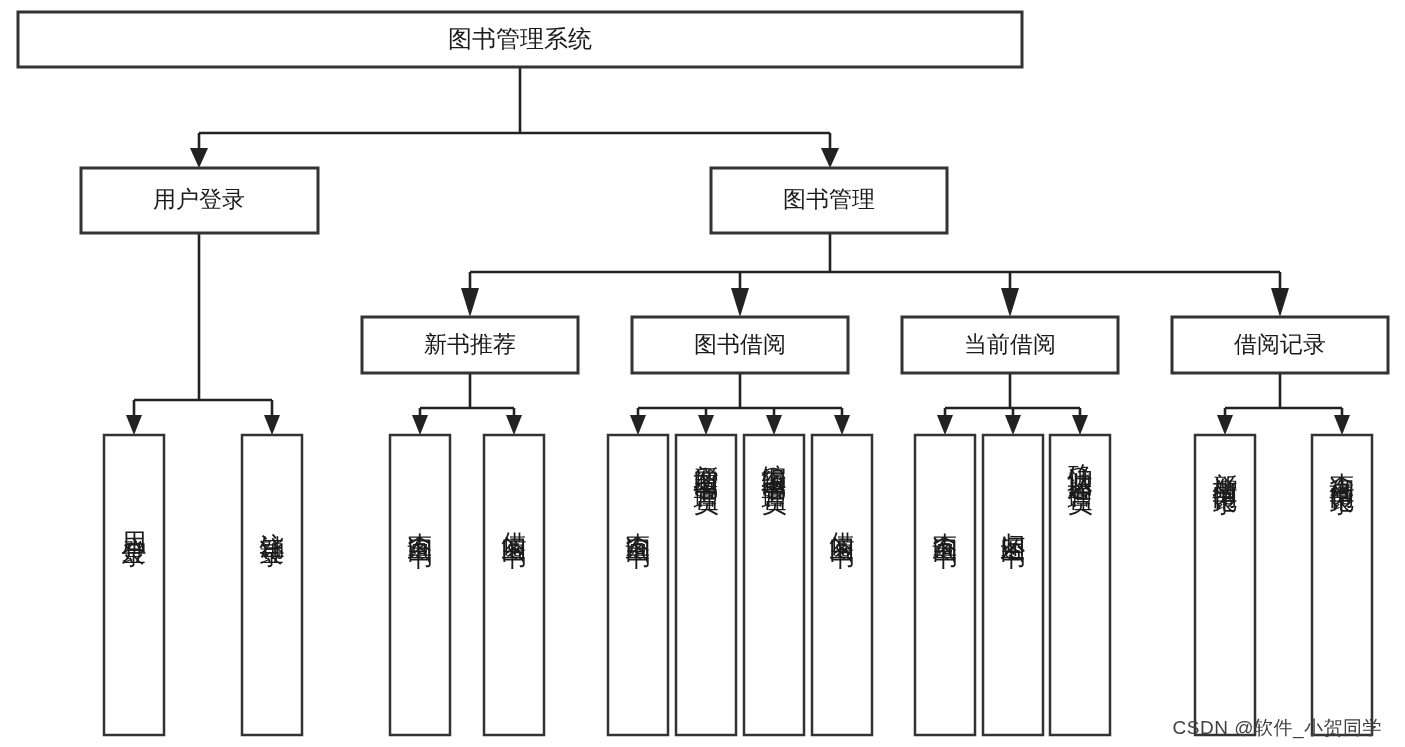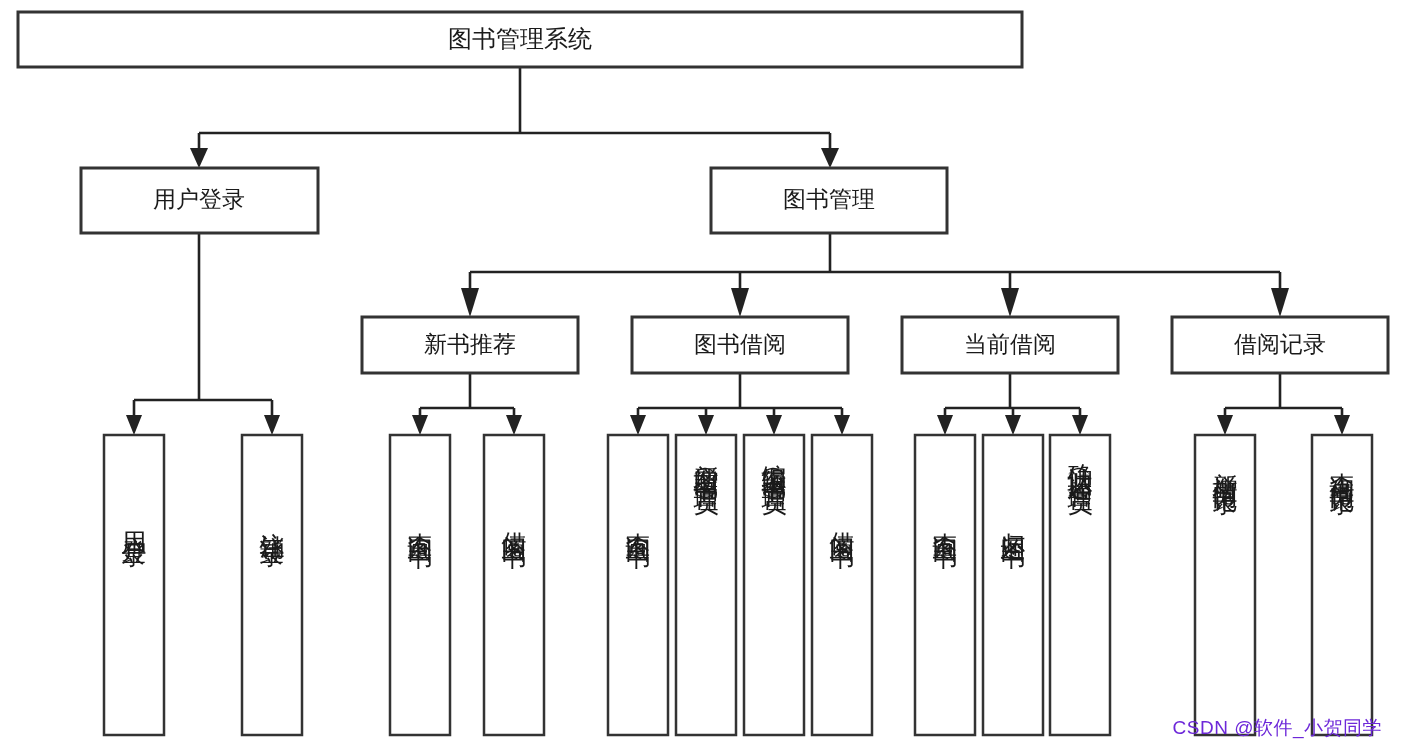--- a/index.html
+++ b/index.html
@@ -69,21 +69,21 @@
     white-space: nowrap;
     transform: translateX(-50%);
     text-align: center;
   }
   .watermark {
     position: absolute;
     right: 8px;
     bottom: 6px;
     font-family: "Liberation Sans", "DejaVu Sans", sans-serif;
     font-size: 19px;
-    color: #6d28d9;
+    color: #404040;
     white-space: nowrap;
     letter-spacing: 0.5px;
   }
 </style>
 </head>
 <body>
 
 <div id="diagram-root">
 
   <svg class="flow" viewBox="0 0 1405 747">

